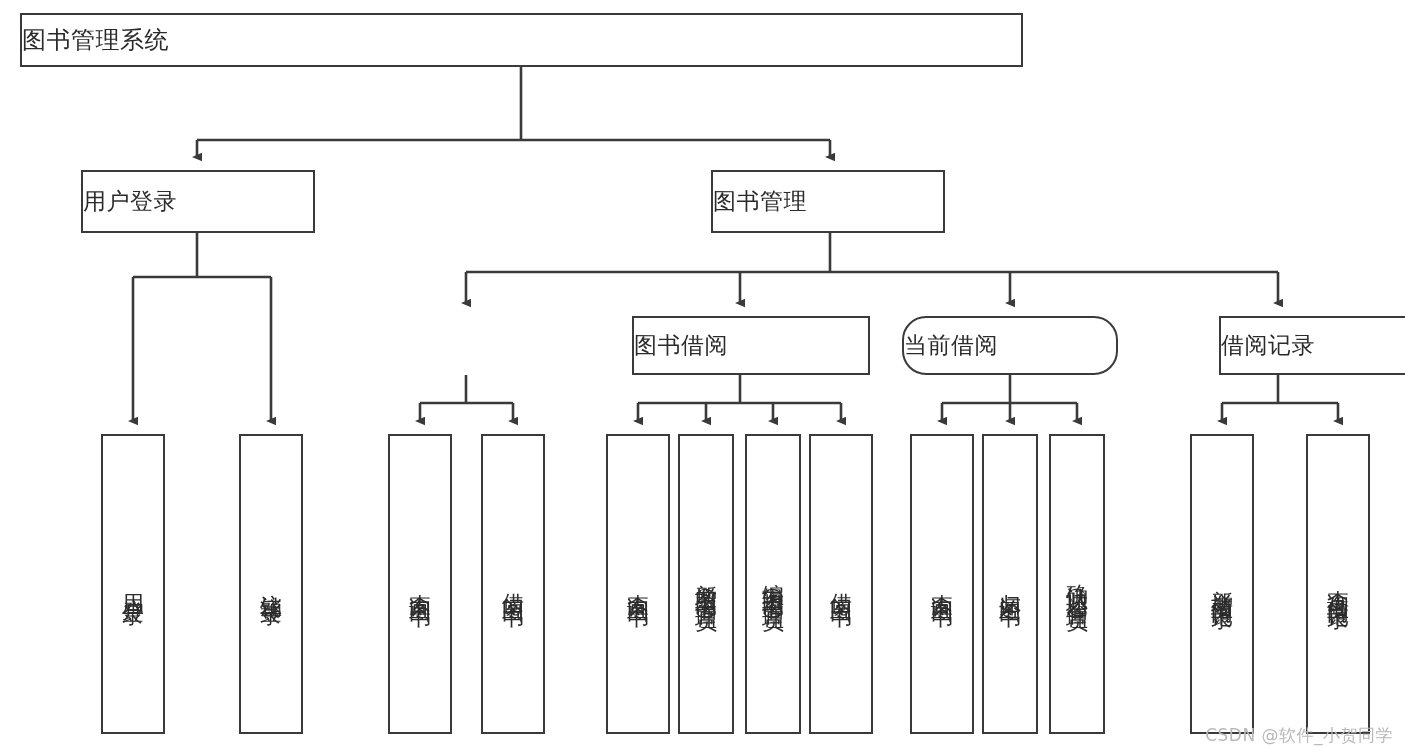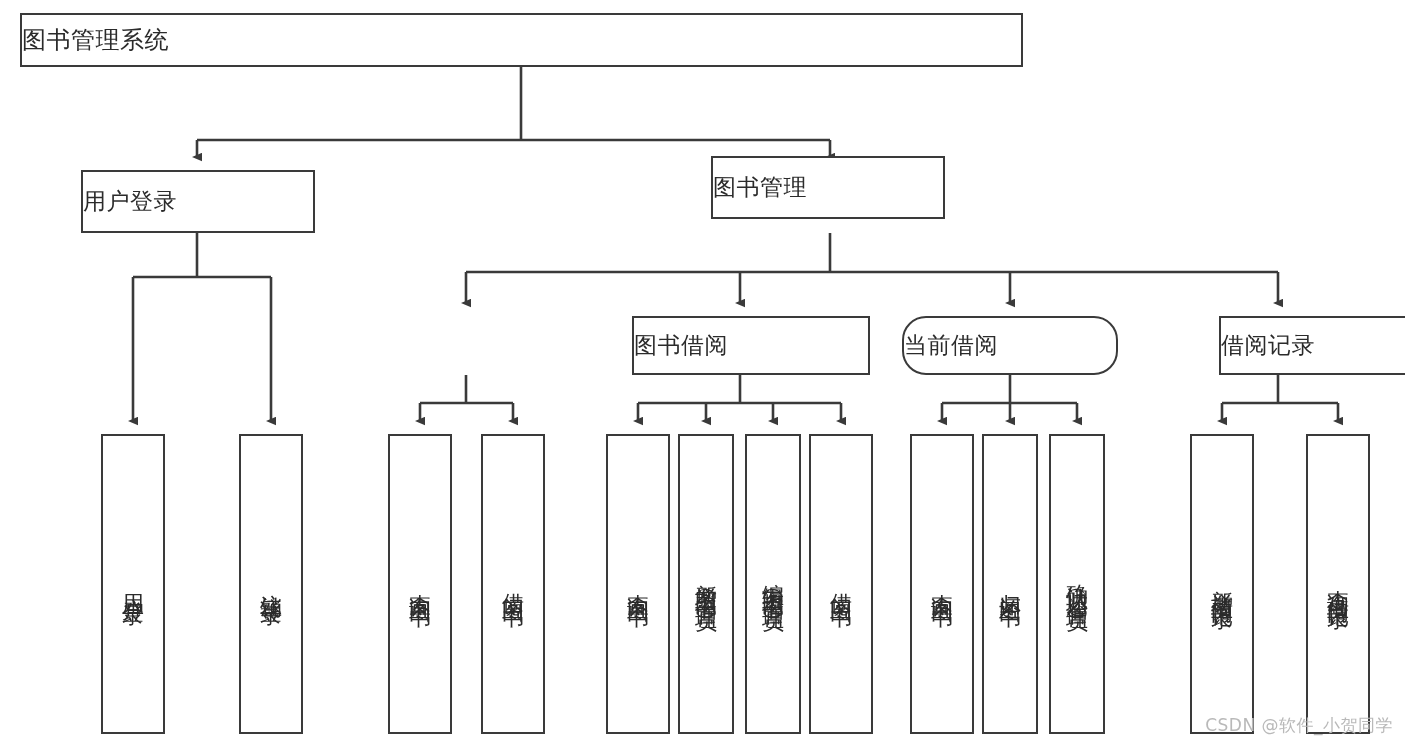--- a/index.html
+++ b/index.html
@@ -58,21 +58,21 @@
     -webkit-writing-mode: vertical-rl;
     letter-spacing: 4px;
     line-height: 1;
     white-space: nowrap;
     text-align: center;
     display: block;
   }
   .watermark {
     position: absolute;
     right: 12px;
-    bottom: 10px;
+    bottom: 0;
     font-size: 17px;
     color: #b9b9b9;
     letter-spacing: 0.5px;
     white-space: nowrap;
     user-select: none;
   }
 </style>
 </head>
 <body>
 
@@ -128,21 +128,21 @@
     </g>
   </svg>
 
   <div class="node horiz root" style="left:20px; top:13px; width:1003px; height:54px;">
     <span>图书管理系统</span>
   </div>
 
   <div class="node horiz" style="left:81px; top:170px; width:234px; height:63px;">
     <span>用户登录</span>
   </div>
-  <div class="node horiz" style="left:711px; top:156px; width:234px; height:63px;">
+  <div class="node horiz" style="left:711px; top:170px; width:234px; height:63px;">
     <span>图书管理</span>
   </div>
 
   <div class="node horiz" style="left:632px; top:316px; width:238px; height:59px;">
     <span>图书借阅</span>
   </div>
   <div class="node horiz" style="left:902px; top:316px; width:216px; height:59px;border-radius:24px;">
     <span>当前借阅</span>
   </div>
   <div class="node horiz" style="left:1200px; top:316px; width:216px; height:59px;margin-left:19px;">

